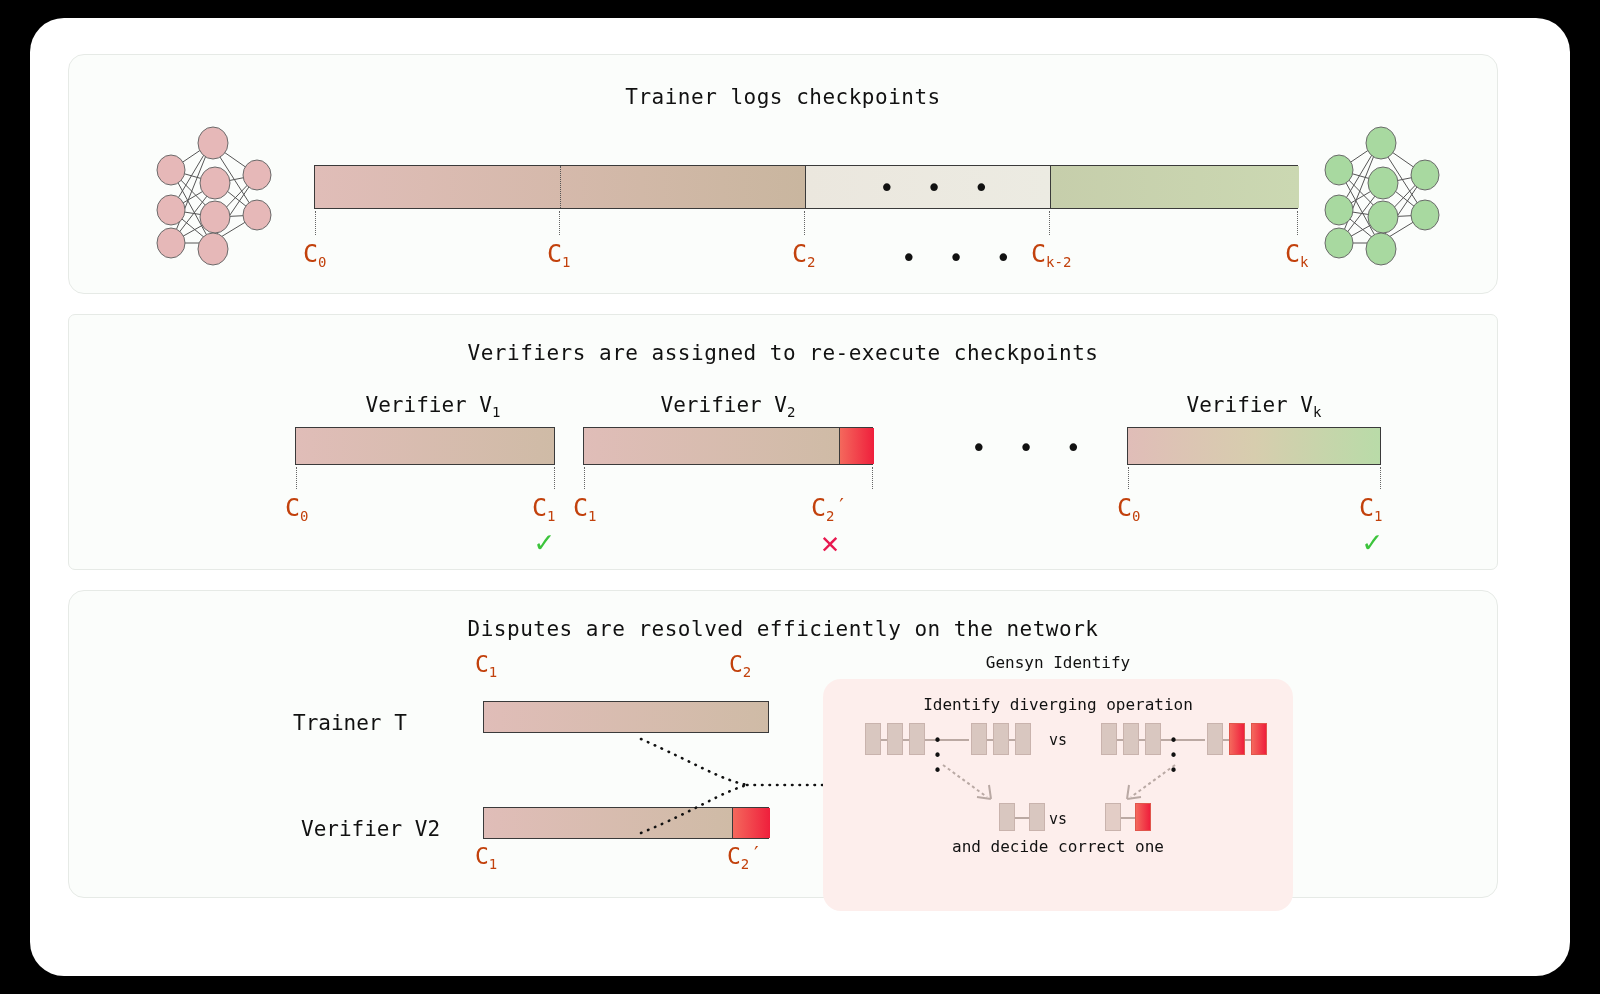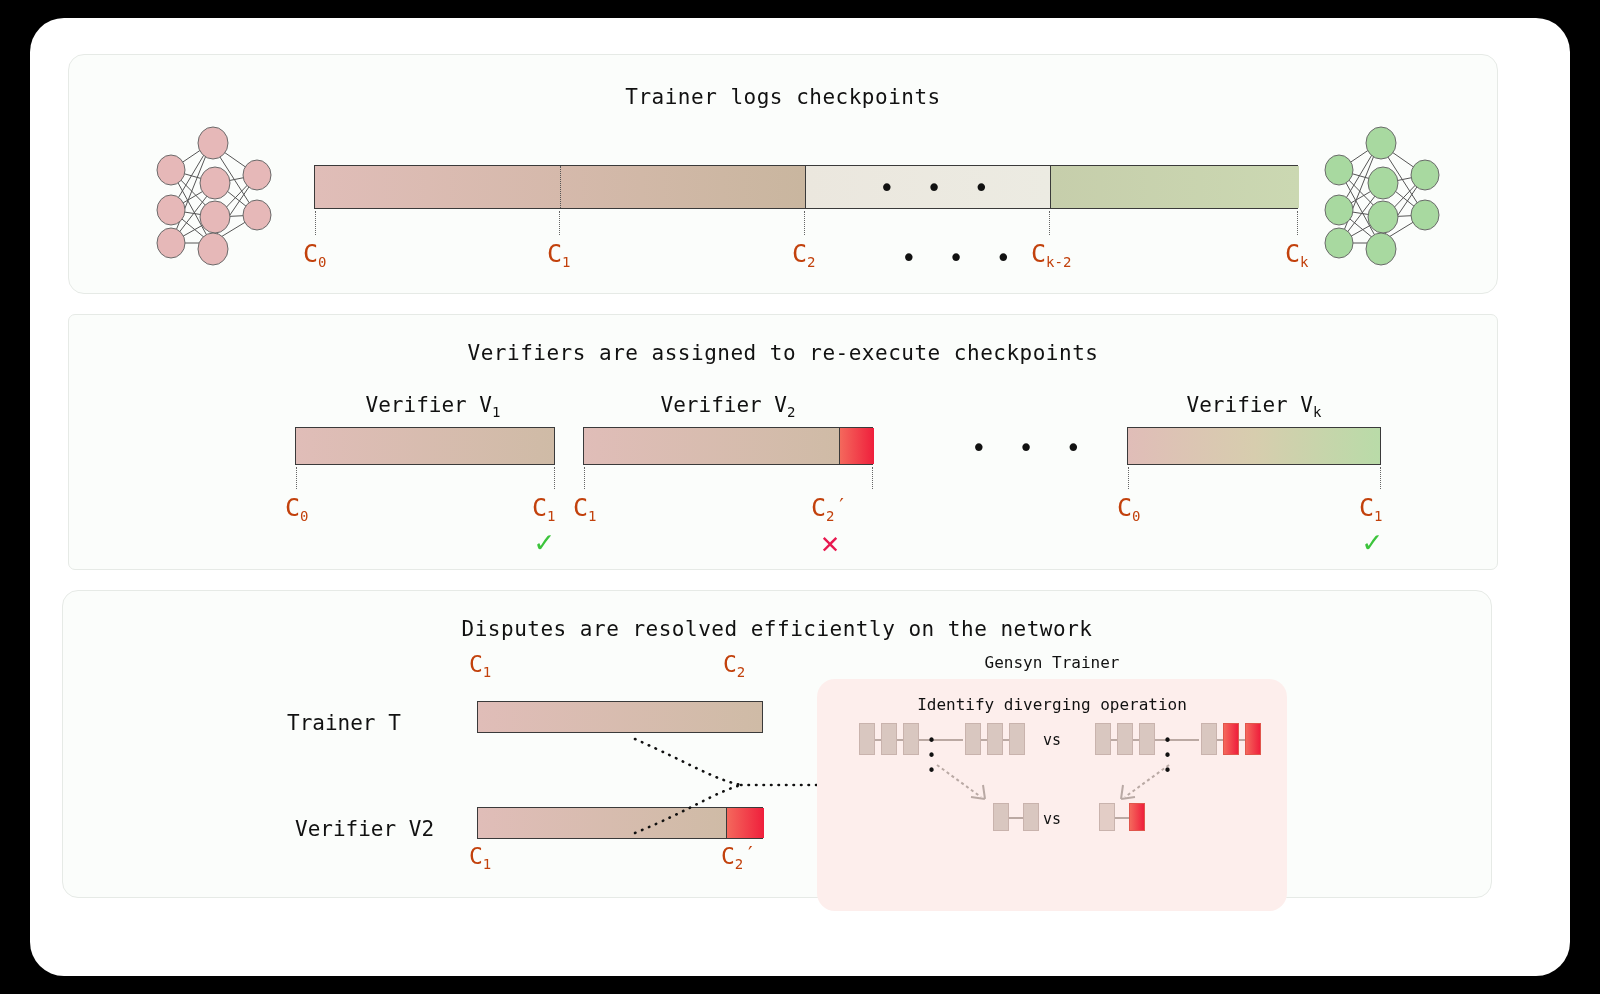--- a/index.html
+++ b/index.html
@@ -160,21 +160,21 @@
                 background:linear-gradient(90deg,#e0bdb8,#d7cdae 50%,#b9dba8);"></div>
     <div class="tick" style="left:1059px;top:152px;height:22px;"></div>
     <div class="tick" style="left:1311px;top:152px;height:22px;"></div>
     <div class="clab" style="left:1048px;top:180px;">
       <span>C</span><sub>0</sub></div>
     <div class="clab" style="left:1290px;top:180px;">
       <span>C</span><sub>1</sub></div>
     <div class="mark" style="left:1294px;top:212px;color:#3cc43c;">✓</div>
   </div>
 
-  <div class="panel" style="left:32px;top:572px;width:1428px;height:306px;">
+  <div class="panel" style="left:38px;top:572px;width:1428px;height:306px;">
     <div class="panel-title" style="top:26px;">Disputes are resolved efficiently on the network</div>
 
     <div class="rowlab" style="left:224px;top:120px;">Trainer T</div>
     <div class="clab" style="left:406px;top:62px;font-size:23px;">
       <span>C</span><sub>1</sub></div>
     <div class="clab" style="left:660px;top:62px;font-size:23px;">
       <span>C</span><sub>2</sub></div>
     <div class="bar" style="left:414px;top:110px;width:286px;height:32px;
                 background:linear-gradient(90deg,#e0bdb8,#cfbba6);"></div>
 
@@ -193,21 +193,21 @@
       <defs>
         <marker id="ah" markerWidth="9" markerHeight="9" refX="1" refY="4.5" orient="auto">
           <path d="M0,0 L9,4.5 L0,9 Z" fill="#111"></path>
         </marker>
       </defs>
       <path d="M12,18 C70,44 90,58 118,64" fill="none" stroke="#111" stroke-width="2.6" stroke-dasharray="0.5 7" stroke-linecap="round"></path>
       <path d="M12,112 C70,88 90,72 118,64" fill="none" stroke="#111" stroke-width="2.6" stroke-dasharray="0.5 7" stroke-linecap="round"></path>
       <path d="M118,64 L200,64" fill="none" stroke="#111" stroke-width="2.6" stroke-dasharray="0.5 7" stroke-linecap="round" marker-end="url(#ah)"></path>
     </svg>
 
-    <div class="gensyn-cap" style="left:754px;top:62px;width:470px;">Gensyn Trainer</div>
+    <div class="gensyn-cap" style="left:754px;top:62px;width:470px;">Gensyn Identify</div>
     <div class="gensyn-box" style="left:754px;top:88px;width:470px;height:232px;">
 
       <div class="gensyn-cap" style="left:0;top:16px;width:470px;">Identify diverging operation</div>
 
       <div style="position:absolute;left:42px;top:44px;">
         <div class="opline" style="left:14px;top:16px;width:90px;"></div>
         <div class="opline" style="left:118px;top:16px;width:44px;"></div>
         <div class="opblk" style="left:0;top:0;width:16px;height:32px;background:#d9c7c0;"></div>
         <div class="opblk" style="left:22px;top:0;width:16px;height:32px;background:#d9c7c0;"></div>
         <div class="opblk" style="left:44px;top:0;width:16px;height:32px;background:#d9c7c0;"></div>
@@ -247,16 +247,17 @@
       </div>
 
       <div class="gensyn-cap" style="left:218px;top:131px;width:34px;font-size:15px;">vs</div>
 
       <div style="position:absolute;left:282px;top:124px;">
         <div class="opline" style="left:14px;top:14px;width:22px;"></div>
         <div class="opblk" style="left:0;top:0;width:16px;height:28px;background:#e3cdc6;"></div>
         <div class="opblk" style="left:30px;top:0;width:16px;height:28px;background:linear-gradient(90deg,#f4685c,#ef1f3c);border-color:#e0564c;"></div>
       </div>
 
+      <div class="gensyn-cap" style="left:0;top:158px;width:470px;">and decide correct one</div>
     </div>
   </div>
 
 </div>
 
 </body></html>

